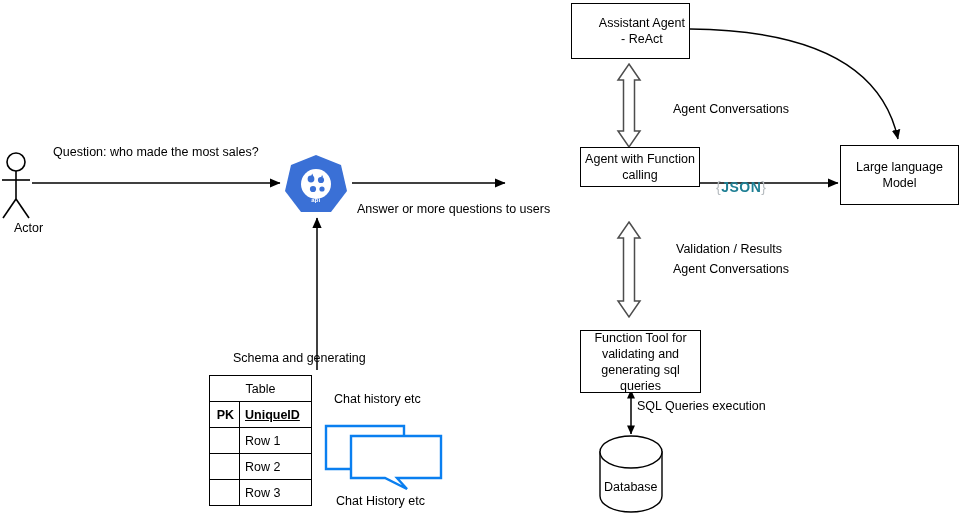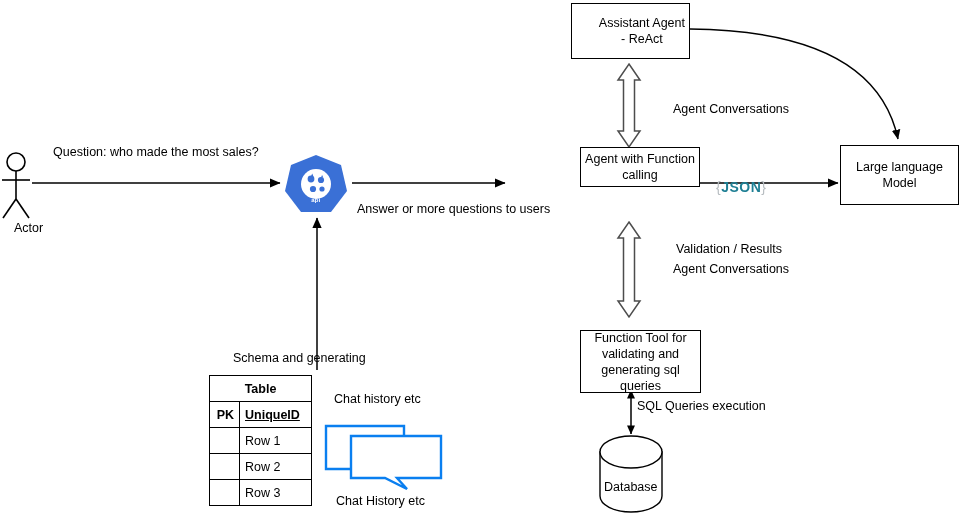--- a/index.html
+++ b/index.html
@@ -7,21 +7,21 @@
   #canvas{position:relative;width:961px;height:515px;background:#fff;overflow:hidden;}
   .abs{position:absolute;}
   .lbl{font-size:12.5px;color:#000;line-height:1.25;white-space:nowrap;}
   .box{position:absolute;border:1.4px solid #000;background:#fff;display:flex;
        align-items:center;justify-content:center;text-align:center;
        font-size:12.5px;line-height:1.28;box-sizing:border-box;padding:2px 4px;}
   svg{position:absolute;left:0;top:0;overflow:visible;}
   .tbl{position:absolute;border-collapse:collapse;background:#fff;}
   .tbl td{border:1.4px solid #000;font-size:12.5px;padding:3px 5px;height:26px;
           box-sizing:border-box;text-align:left;}
-  .tbl td.hd{text-align:center;font-weight:bold;}
+  .tbl td.hd{text-align:center;font-weight:normal;}
   .tbl td.pk{text-align:right;font-weight:bold;width:30px;}
   .tbl td.uid{font-weight:bold;text-decoration:underline;}
   .jsonlogo{position:absolute;font-size:14px;font-weight:bold;letter-spacing:.5px;
             font-family:"Liberation Sans",sans-serif;white-space:nowrap;}
   .jsonlogo .brace{color:#b6bcc0;font-weight:normal;}
   .jsonlogo .word{color:#1f7f94;}
   .apiword{position:absolute;color:#fff;font-size:6px;font-weight:bold;
            letter-spacing:.3px;text-align:center;width:100%;left:0;}
 </style>
 </head>

